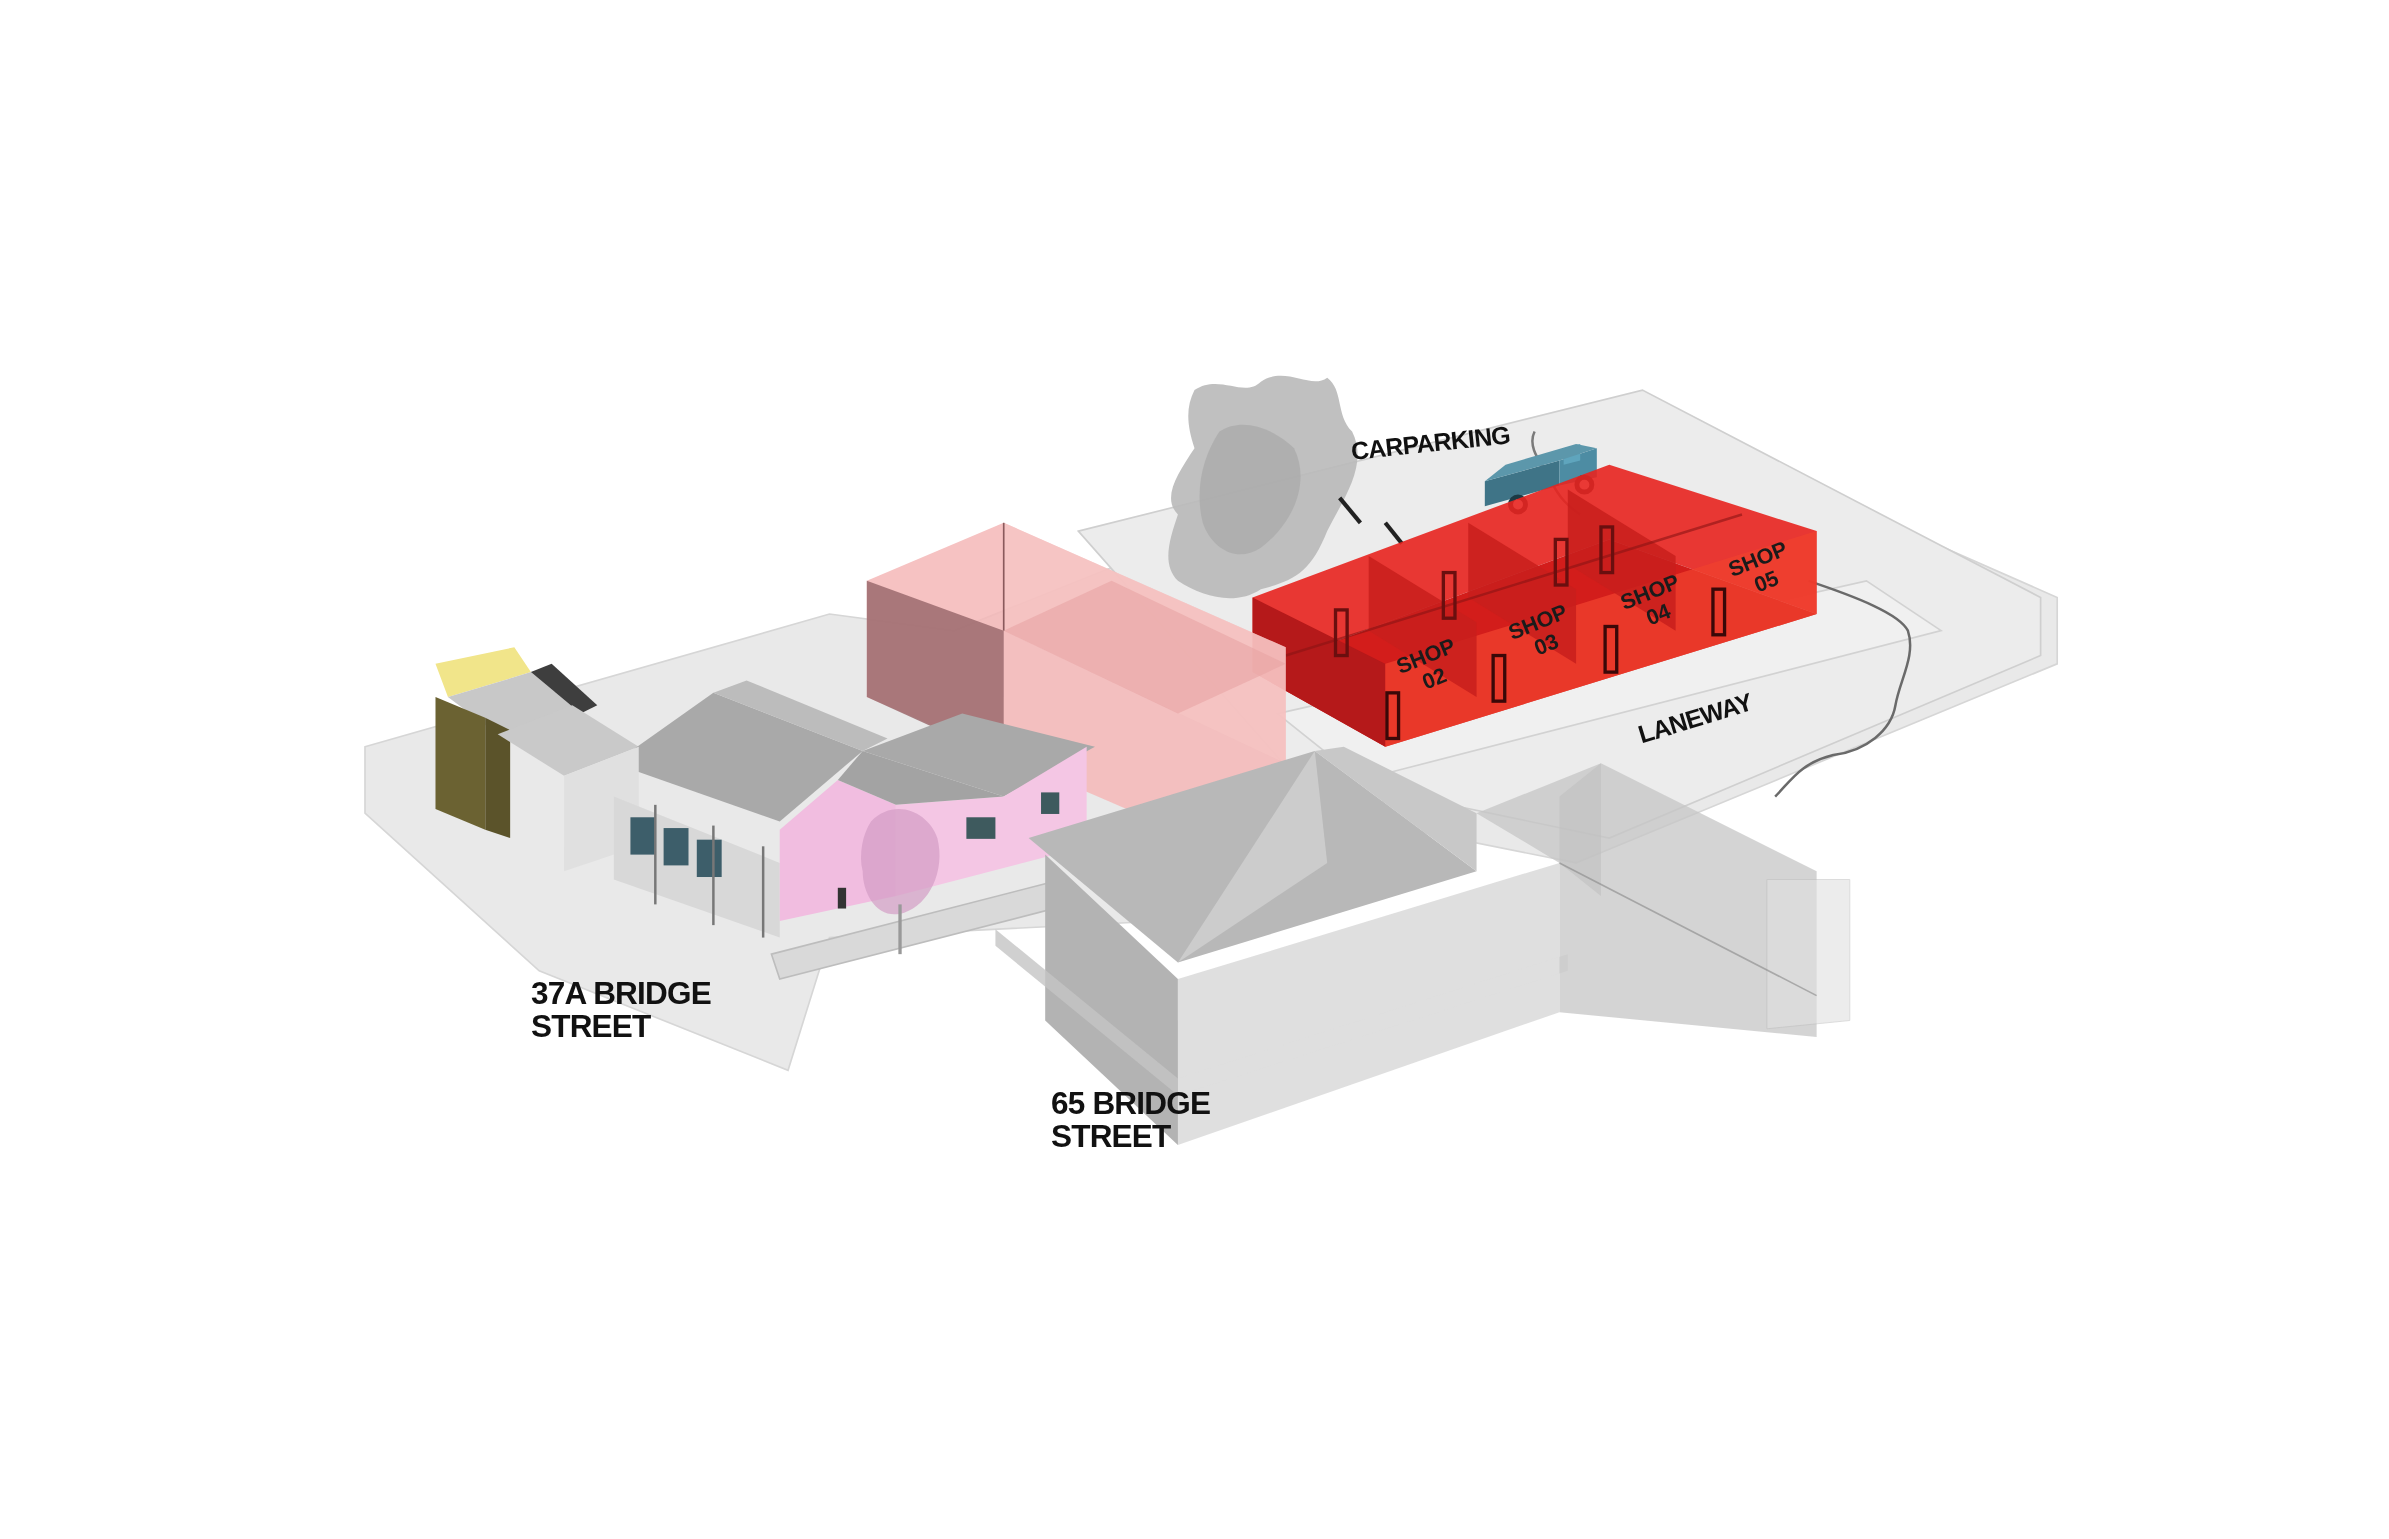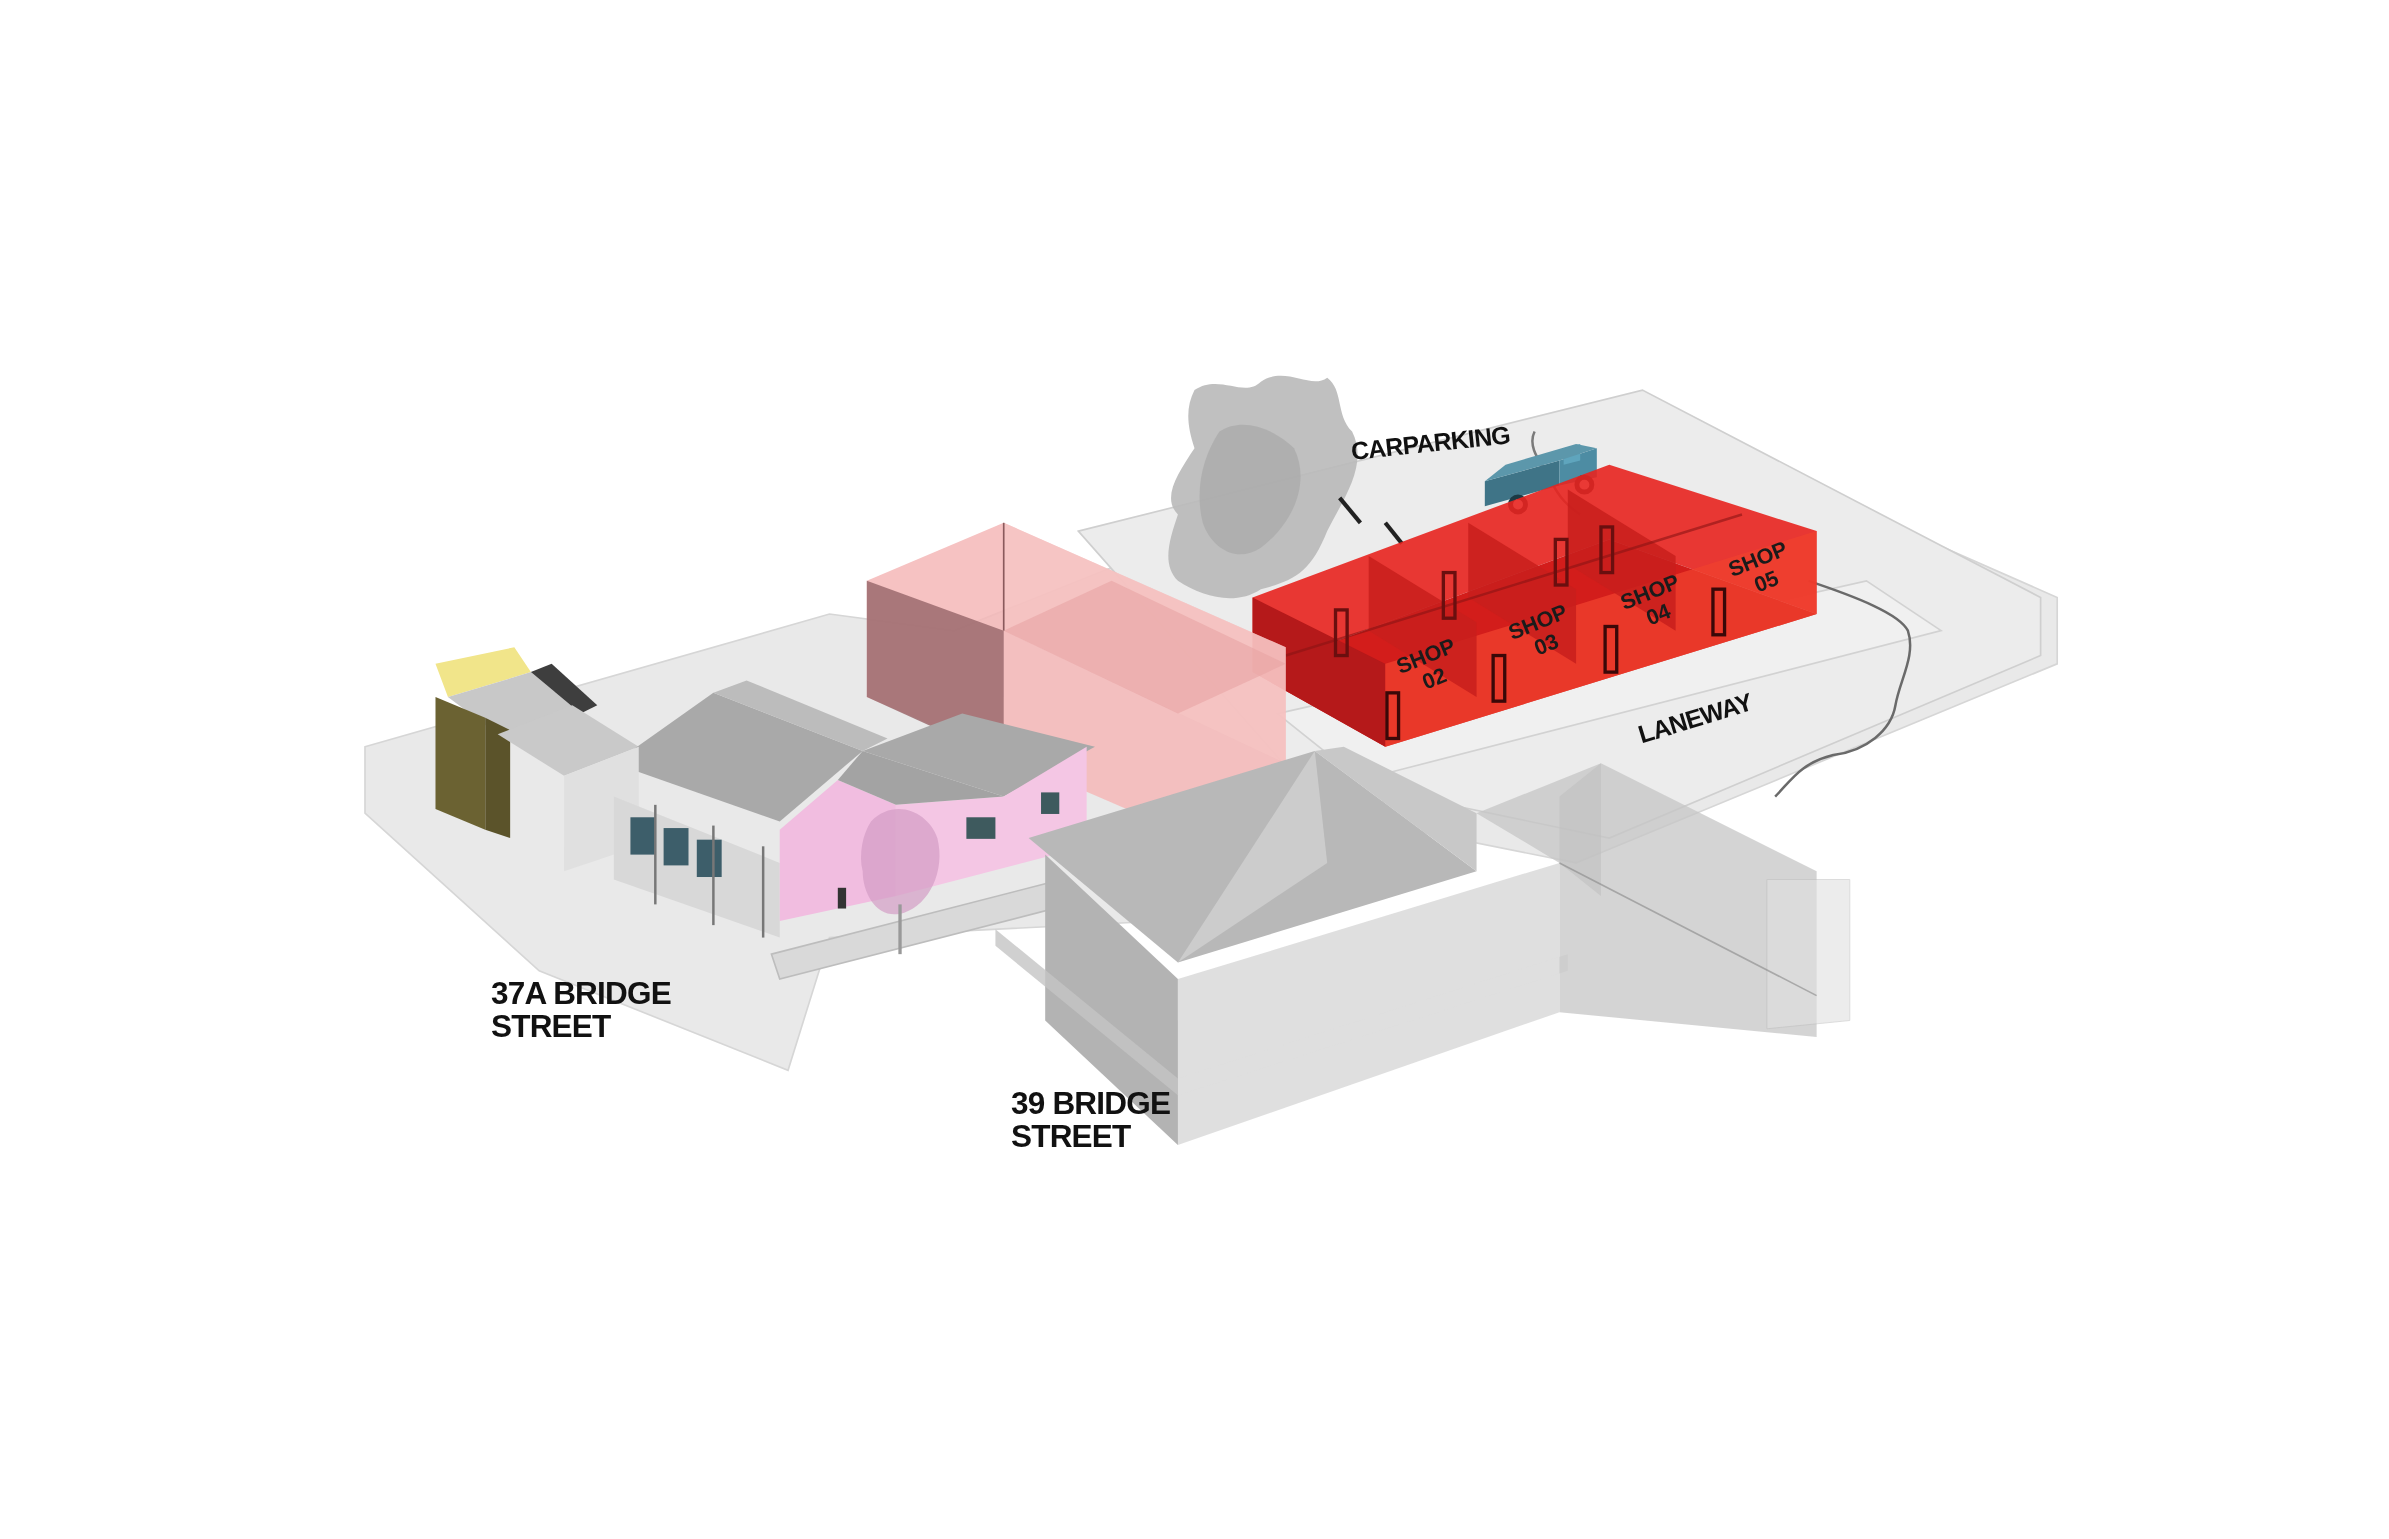--- a/index.html
+++ b/index.html
@@ -25,20 +25,21 @@
       position: absolute;
       color: #111111;
       font-family: "Liberation Sans", sans-serif;
       font-weight: bold;
       letter-spacing: -0.8px;
       line-height: 1.05;
       white-space: nowrap;
     }
     .street-label {
       font-size: 31.5px;
+      margin-left: 40px;
     }
     .street-label span {
       display: block;
     }
     .map-label {
       font-size: 25px;
       transform-origin: left center;
     }
     .shop-label {
       position: absolute;
@@ -206,17 +207,17 @@
     <span class="num">05</span>
   </div>
 
   
   <div class="label street-label" style="left:491px; top:977px;">
     <span>37A BRIDGE</span>
     <span>STREET</span>
   </div>
 
   <div class="label street-label" style="left:1011px; top:1087px;">
-    <span>39 BRIDGE</span>
+    <span>65 BRIDGE</span>
     <span>STREET</span>
   </div>
 </div>
 
 
 </body></html>

